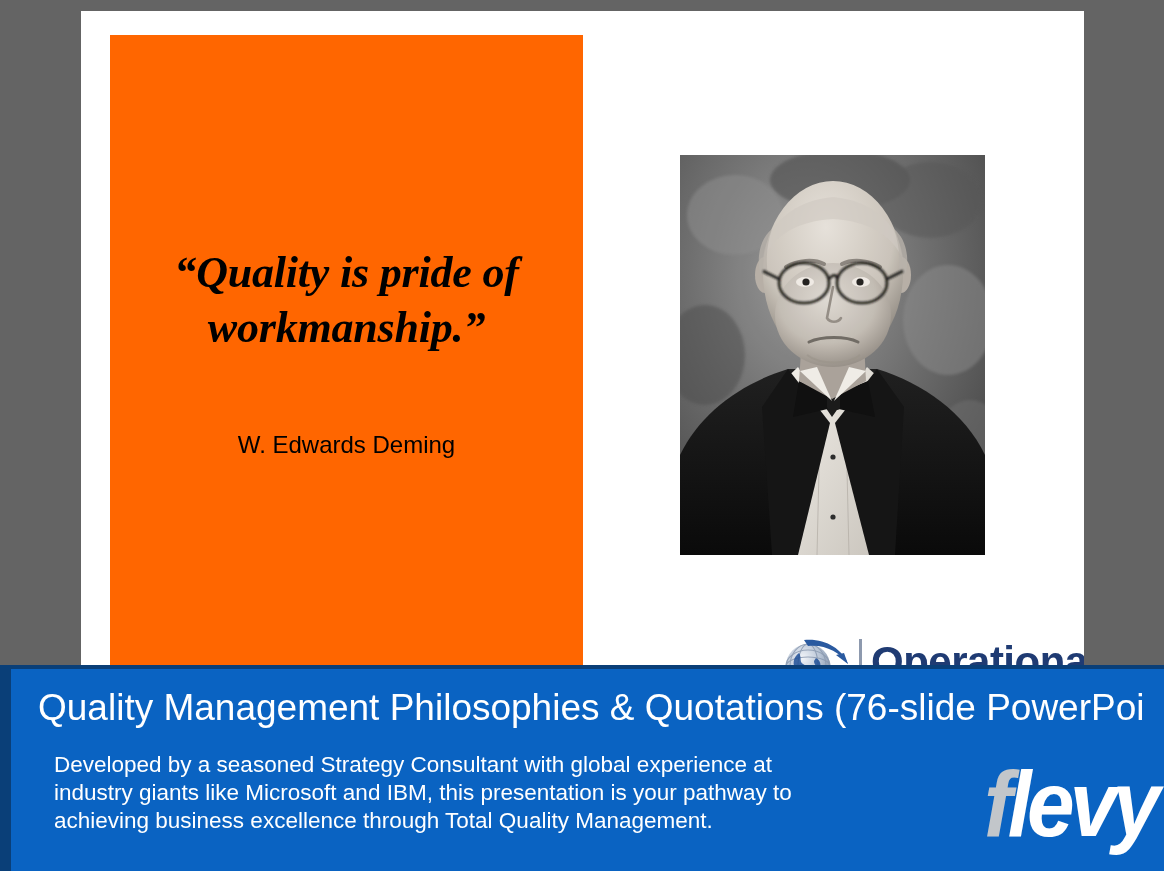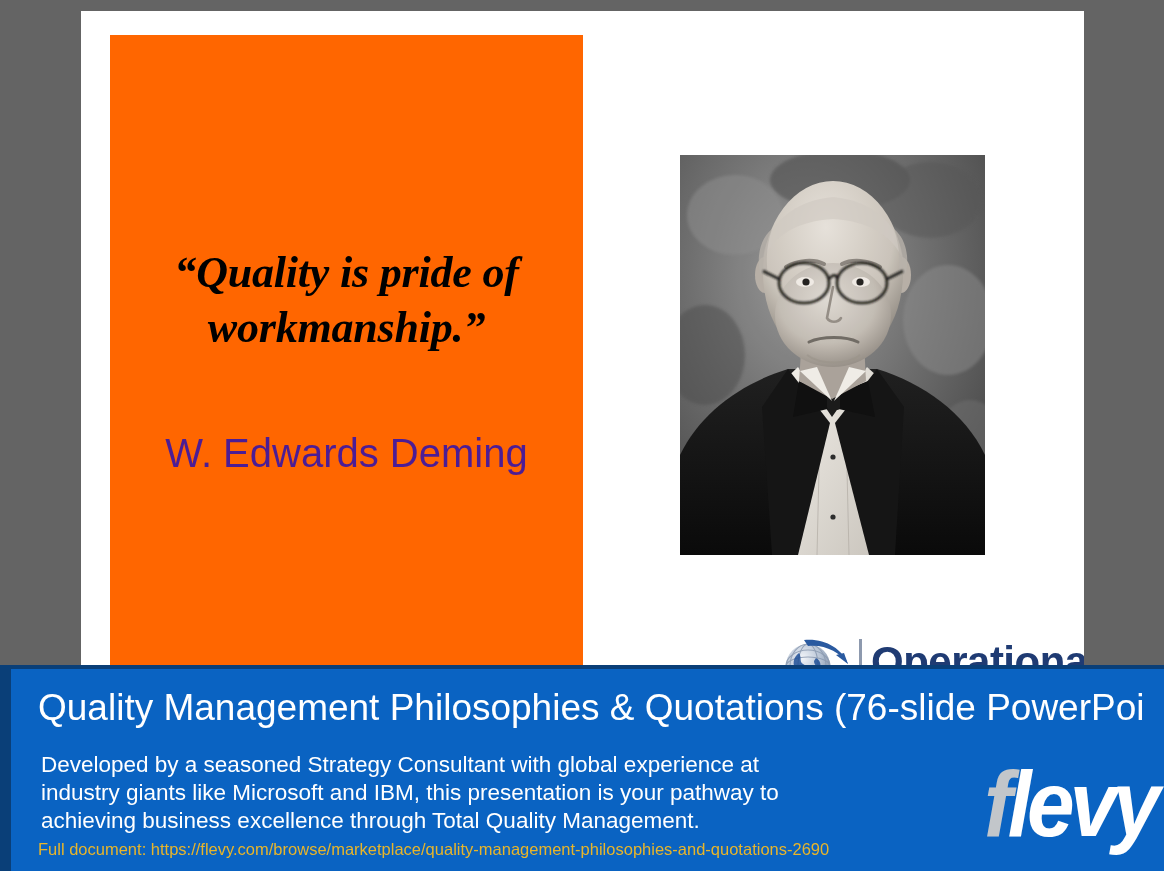--- a/index.html
+++ b/index.html
@@ -57,23 +57,23 @@
     letter-spacing: -0.2px;
   }
 
   .quote-attribution {
     position: absolute;
     left: 18px;
     right: 18px;
     top: 396px;
     text-align: center;
     font-family: "Liberation Sans", sans-serif;
-    font-size: 40px;
+    font-size: 24px;
     font-weight: 400;
-    color: #4c1d95;
+    color: #000000;
   }
 
   
   .portrait {
     position: absolute;
     left: 599px;         
     top: 144px;          
     width: 305px;
     height: 400px;
     overflow: hidden;
@@ -131,21 +131,21 @@
     font-family: "Liberation Sans", sans-serif;
     font-size: 37px;
     color: #ffffff;
     line-height: 1;
   }
   .promo-title .t-main { font-weight: normal; }
   .promo-title .t-sub  { font-weight: 400; }
 
   .promo-desc {
     position: absolute;
-    left: 30px;
+    left: 43px;
     top: 82px;
     width: 790px;
     font-family: "Liberation Sans", sans-serif;
     font-size: 22.5px;
     line-height: 28px;
     color: #ffffff;
   }
 
   .promo-url {
     position: absolute;
@@ -323,21 +323,20 @@
 
   <div class="promo-banner">
     <div class="promo-inner">
 
       <div class="promo-title">
         <span class="t-main">Quality Management Philosophies &amp; Quotations</span><span class="t-sub"> (76-slide PowerPoi</span>
       </div>
 
       <div class="promo-desc">Developed by a seasoned Strategy Consultant with global experience at industry giants like Microsoft and IBM, this presentation is your pathway to achieving business excellence through Total Quality Management.</div>
 
-      <div class="promo-url">Full document: https://flevy.com/browse/marketplace/quality-management-philosophies-and-quotations-2690</div>
 
       <div class="flevy-logo">
         <span class="f-part">f</span><span class="levy-part">levy</span>
       </div>
 
     </div>
   </div>
 
 </div>
 

